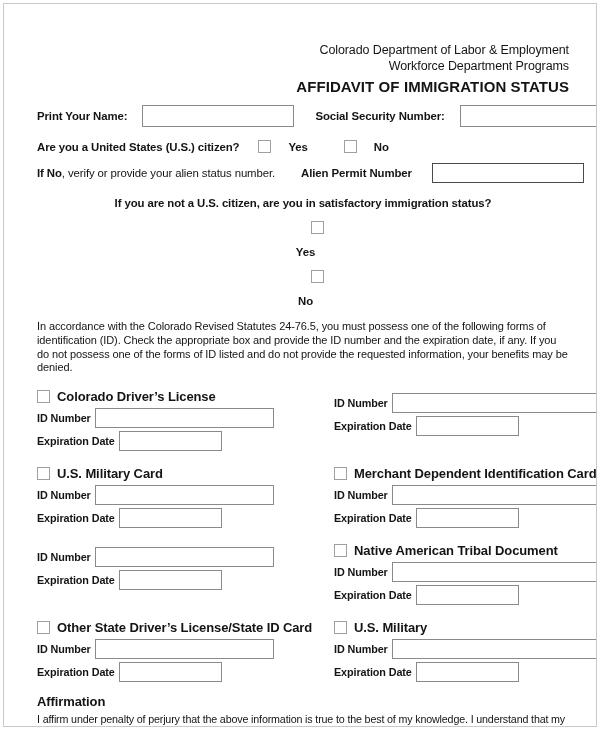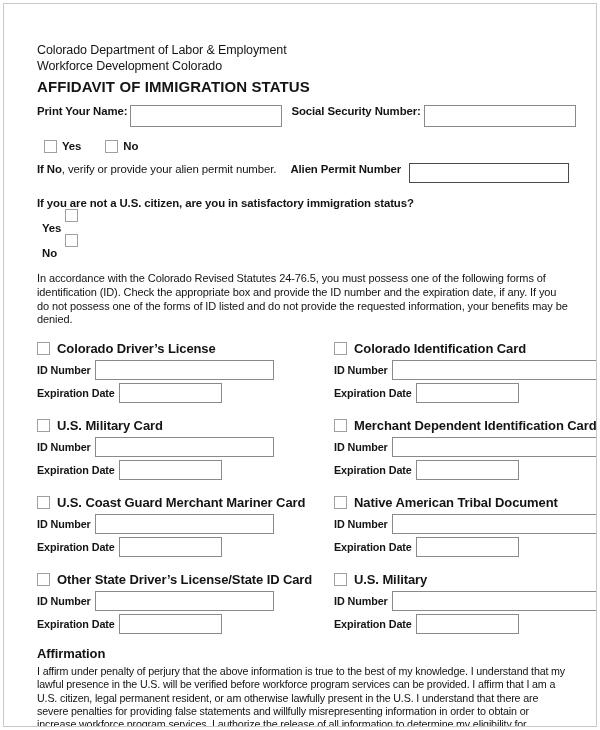--- a/index.html
+++ b/index.html
@@ -9,37 +9,37 @@
     -webkit-font-smoothing:antialiased;
   }
   .page {
     position:absolute; inset:3px;
     border:1px solid var(--page-border,#c9c9c9);
     background:#fff; box-sizing:border-box;
     padding:38px 27px 0 33px; overflow:hidden;
     letter-spacing:-0.1px;
   }
   
-  .header { text-align:left; line-height:1.3; }
+  .header { text-align:right; line-height:1.3; }
   .header .hline { font-size:12.5px; }
   .header .title { font-size:15px; font-weight:700; margin-top:2px; letter-spacing:0.1px; }
   
   .lbl { font-size:11.4px; font-weight:600; white-space:nowrap; }
   .plain { font-weight:400; }
   .bold { font-weight:700; }
   .tbox {
     border:1px solid var(--input-border,#8a8a8a); background:#fff;
     height:20px; box-sizing:border-box; padding:0 4px;
     font:inherit; font-size:11px; color:#141414; outline:none; border-radius:0;
   }
   .cb {
     width:11px; height:11px; flex:0 0 auto; display:inline-block;
     border:1px solid var(--checkbox-border,#a0a0a0); background:#fff; cursor:pointer;
   }
-  .row { display:flex; align-items:flex-start; }
+  .row { display:flex; align-items:center;gap:12px; }
   
   .name-row { margin-top:9px; }
   .name-input { width:172px; height:22px; margin-left:3px; }
   .ssn-lbl { margin-left:9px; }
   .ssn-input { flex:1; height:22px; margin-left:3px; }
   
   .citizen-row { margin-top:13px; }
   .q-cb { margin-left:7px; }
   .q-yes { margin-left:5px; font-size:11.4px; font-weight:700; }
   .cb-gap { margin-left:24px; }
@@ -67,40 +67,41 @@
   .aff-heading { margin-top:12px; font-size:13px; font-weight:700; }
   .aff-text { margin-top:4px; font-size:10.7px; line-height:13.2px; letter-spacing:-0.15px; }
 </style>
 </head>
 <body>
 
 <div class="page">
 
   <div class="header">
     <div class="hline">Colorado Department of Labor &amp; Employment</div>
-    <div class="hline">Workforce Development Colorado</div>
+    <div class="hline">Workforce Department Programs</div>
     <div class="title">AFFIDAVIT OF IMMIGRATION STATUS</div>
   </div>
 
   <div class="row name-row">
     <span class="lbl">Print Your Name:</span>
     <input type="text" class="tbox name-input" style="">
     <span class="lbl ssn-lbl">Social Security Number:</span>
     <input type="text" class="tbox ssn-input" style="">
   </div>
 
   <div class="row citizen-row">
+    <span class="lbl">Are you a United States (U.S.) citizen?</span>
     <span class="cb q-cb"></span>
     <span class="q-yes">Yes</span>
     <span class="cb q-cb cb-gap"></span>
     <span class="q-yes">No</span>
   </div>
 
   <div class="row alien-row">
-    <span class="lbl"><span class="bold">If No</span><span class="plain">, verify or provide your alien permit number.</span></span>
+    <span class="lbl"><span class="bold">If No</span><span class="plain">, verify or provide your alien status number.</span></span>
     <span class="lbl alien-field-lbl">Alien Permit Number</span>
     <input type="text" class="tbox alien-input" style="">
   </div>
 
   <div class="row imm-row">
     <span class="lbl">If you are not a U.S. citizen, are you in satisfactory immigration status?</span>
     <span class="cb q-cb"></span>
     <span class="q-yes">Yes</span>
     <span class="cb q-cb cb-gap"></span>
     <span class="q-yes">No</span>
@@ -117,24 +118,20 @@
       <div class="field-row">
         <span class="field-lbl idnum-label">ID Number</span>
         <input type="text" class="tbox id-input" style="">
       </div>
       <div class="field-row">
         <span class="field-lbl exp-label">Expiration Date</span>
         <input type="text" class="tbox exp-input" style="">
       </div>
     </div>
       <div class="id-block">
-      <div class="check-row">
-        <span class="cb"></span>
-        <span class="id-label">Colorado Identification Card</span>
-      </div>
       <div class="field-row">
         <span class="field-lbl idnum-label">ID Number</span>
         <input type="text" class="tbox id-input" style="">
       </div>
       <div class="field-row">
         <span class="field-lbl exp-label">Expiration Date</span>
         <input type="text" class="tbox exp-input" style="">
       </div>
     </div>
       <div class="id-block">
@@ -159,24 +156,20 @@
       <div class="field-row">
         <span class="field-lbl idnum-label">ID Number</span>
         <input type="text" class="tbox id-input" style="">
       </div>
       <div class="field-row">
         <span class="field-lbl exp-label">Expiration Date</span>
         <input type="text" class="tbox exp-input" style="">
       </div>
     </div>
       <div class="id-block">
-      <div class="check-row">
-        <span class="cb"></span>
-        <span class="id-label">U.S. Coast Guard Merchant Mariner Card</span>
-      </div>
       <div class="field-row">
         <span class="field-lbl idnum-label">ID Number</span>
         <input type="text" class="tbox id-input" style="">
       </div>
       <div class="field-row">
         <span class="field-lbl exp-label">Expiration Date</span>
         <input type="text" class="tbox exp-input" style="">
       </div>
     </div>
       <div class="id-block">

